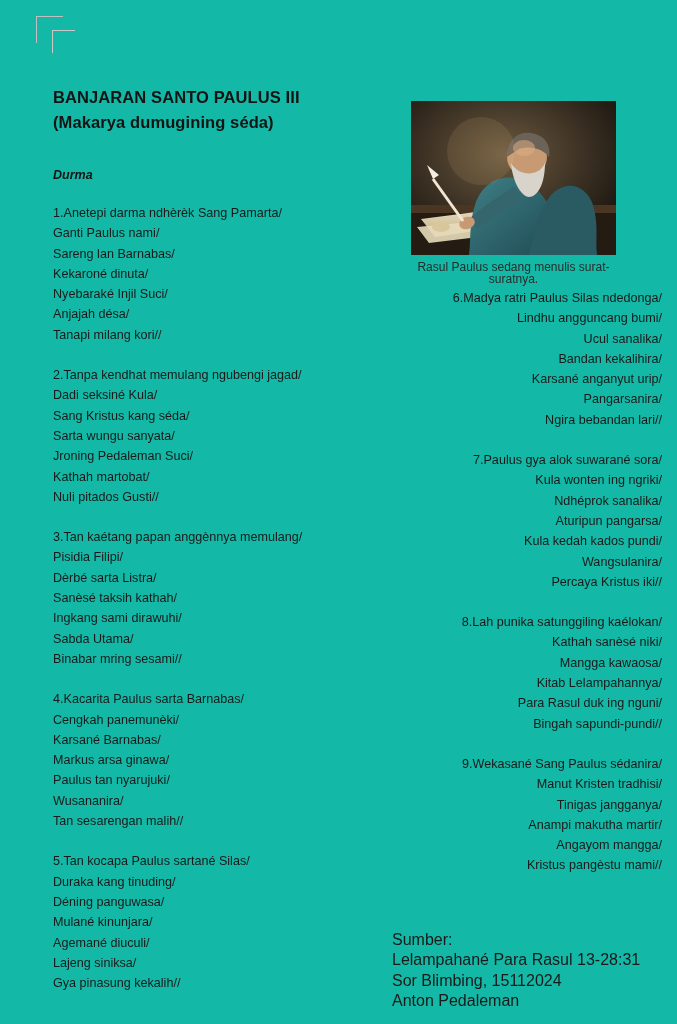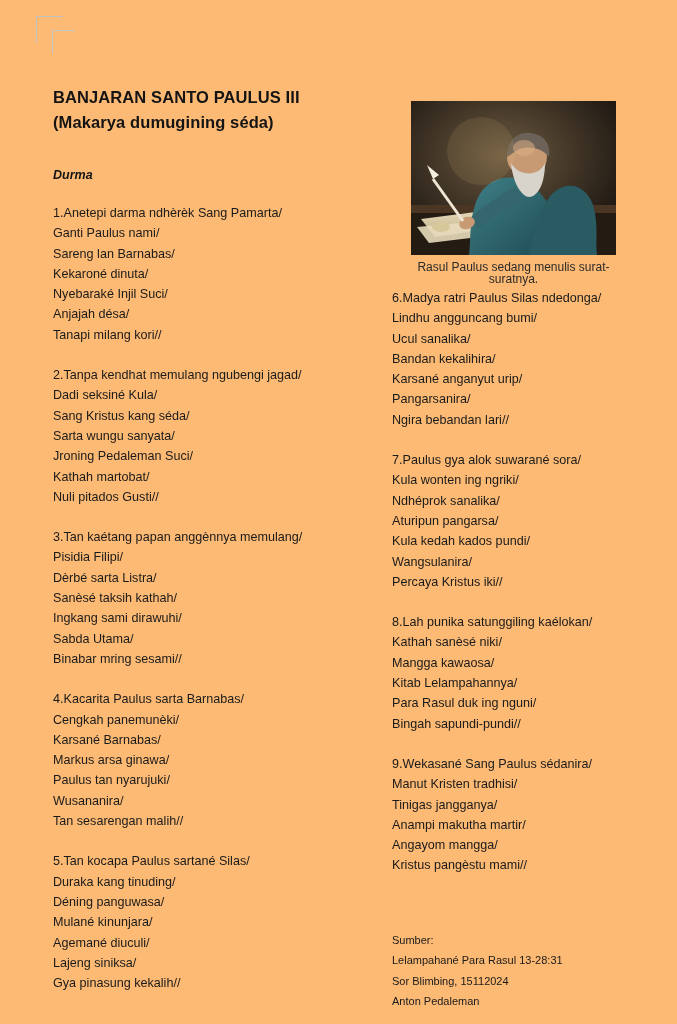--- a/index.html
+++ b/index.html
@@ -12,21 +12,21 @@
     background: #ffffff;
     font-family: "Liberation Sans", sans-serif;
     color: #1a1a1a;
     position: relative;
     overflow: hidden;
   }
   .page {
     position: relative;
     width: 677px;
     height: 1024px;
-    background: #fdba74;
+    background: #14b8a6;
   }
   
   .crop-mark {
     position: absolute;
     width: 26px;
     height: 26px;
     border-left: 1px solid #b8b8b8;
     border-bottom: 1px solid #b8b8b8;
   }
   .crop-tl {
@@ -82,20 +82,21 @@
   }
   .col-left {
     left: 53px;
     top: 203px;
     width: 330px;
   }
   .col-right {
     left: 392px;
     top: 288px;
     width: 270px;
+    text-align: right;
   }
   .stanza {
     margin: 0 0 20px 0;
   }
   .stanza .line {
     white-space: pre-wrap;
   }
   .figure {
     position: absolute;
     left: 411px;
@@ -114,21 +115,21 @@
     font-size: 12px;
     color: #2a2a2a;
     text-align: center;
     padding-top: 6px;
     line-height: 12px;
   }
   .source-block {
     position: absolute;
     left: 392px;
     top: 930px;
-    font-size: 11px;
+    font-size: 16px;
     line-height: 20.3px;
     color: #1a1a1a;
   }
 </style>
 </head>
 <body>
 
 <div class="page">
 
   <div class="crop-mark crop-tl"></div>

